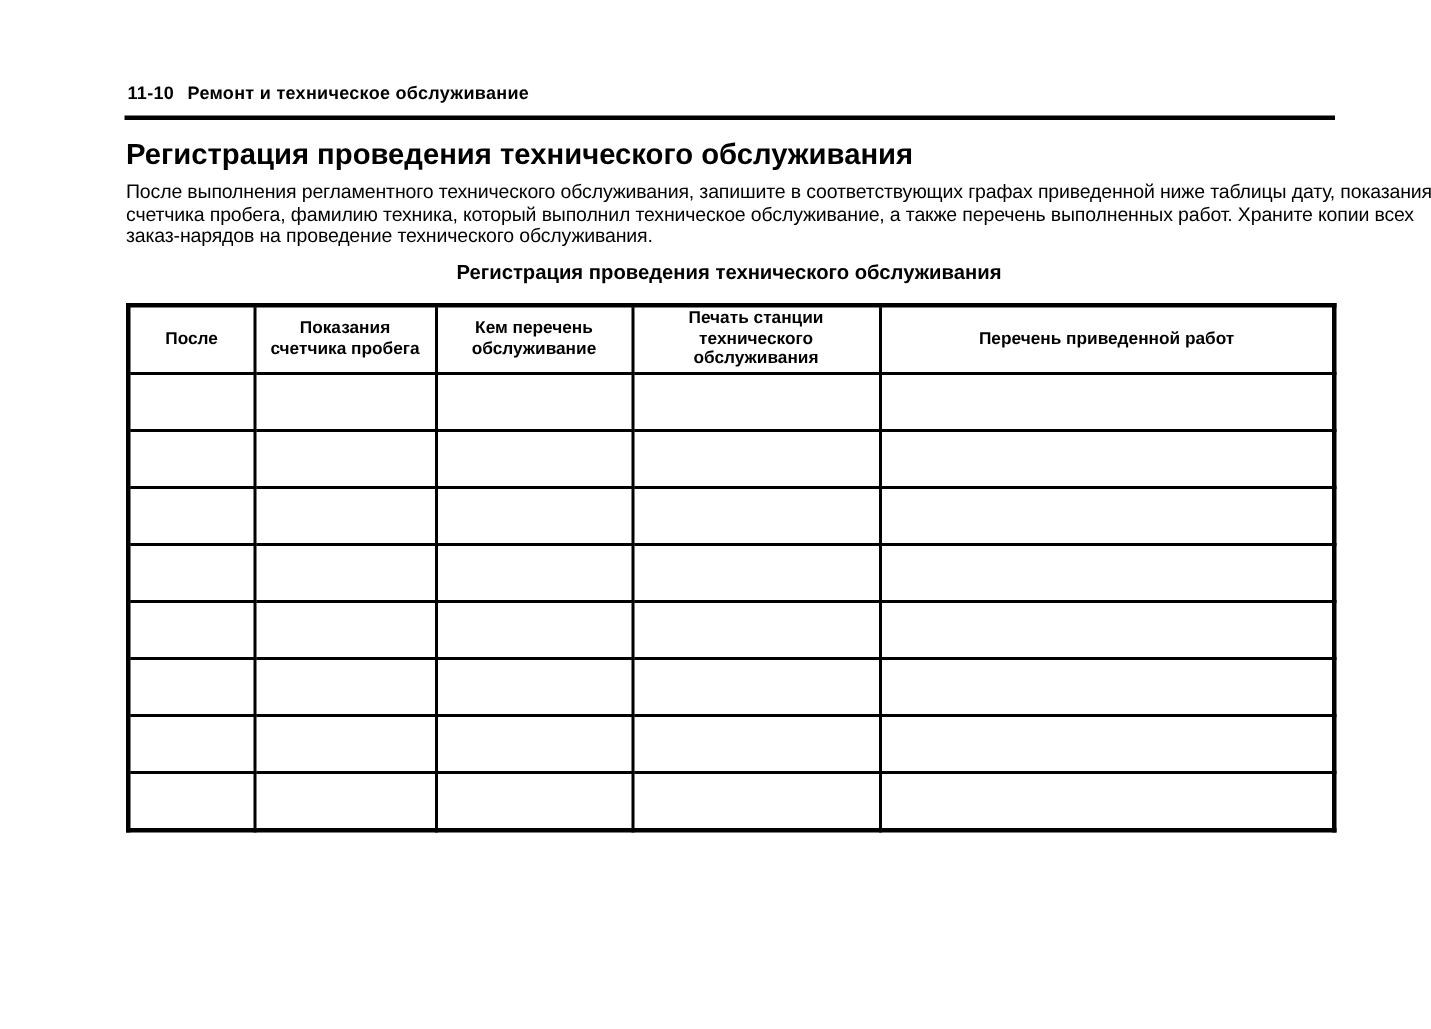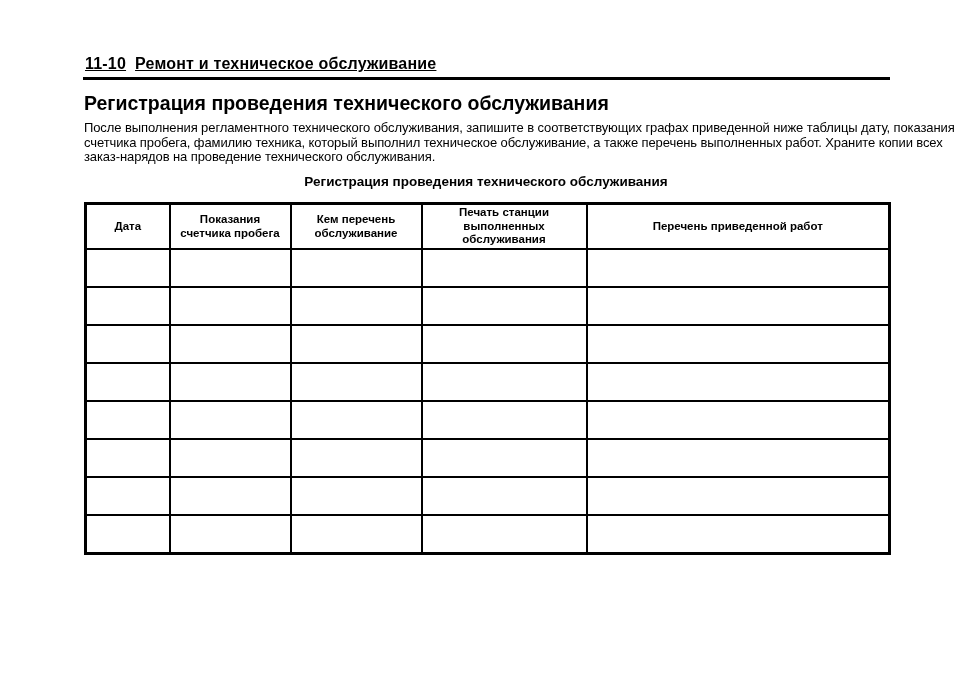--- a/index.html
+++ b/index.html
@@ -13,25 +13,24 @@
     height: 686px;
     background: #ffffff;
     color: #000000;
     font-family: "Liberation Sans", sans-serif;
     overflow: hidden;
   }
   .section-header {
     position: absolute;
     left: 85px;
     top: 55px;
-    font-size: 16px;
+    font-size: 12px;
     font-weight: bold;
     letter-spacing: 0.2px;
     white-space: nowrap;
-    text-decoration: underline;
   }
   .section-number {
     margin-right: 9px;
   }
   .header-rule {
     position: absolute;
     left: 83px;
     top: 77px;
     width: 807px;
     height: 3px;
@@ -116,27 +115,27 @@
   <table class="reg-table">
     <colgroup>
       <col style="width:84px">
       <col style="width:121px">
       <col style="width:131px">
       <col style="width:165px">
       <col style="width:303px">
     </colgroup>
     <thead>
       <tr>
-        <th>Дата</th>
+        <th>После</th>
         <th>Показания
 счетчика пробега</th>
         <th>Кем перечень
 обслуживание</th>
         <th>Печать станции
-выполненных
+технического
 обслуживания</th>
         <th>Перечень приведенной работ</th>
       </tr>
     </thead>
     <tbody>
         <tr>
           <td></td>
           <td></td>
           <td></td>
           <td></td>

